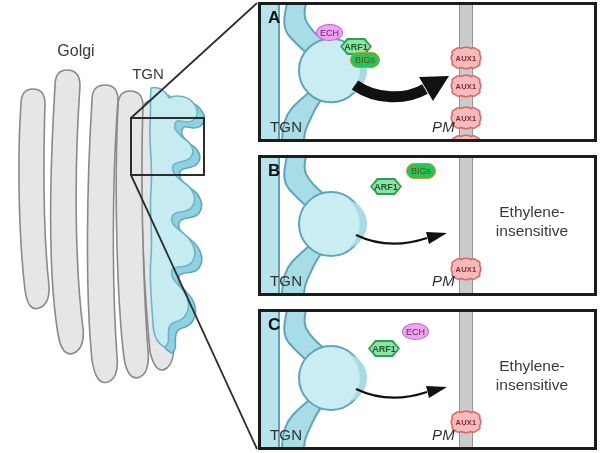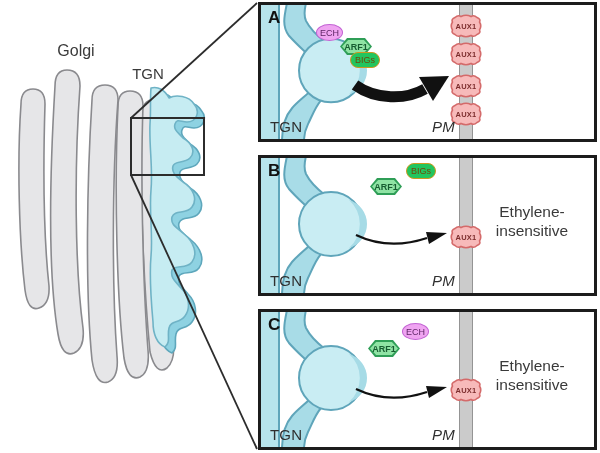--- a/index.html
+++ b/index.html
@@ -37,21 +37,21 @@
   .protein-bigs{width:30px;height:16px;border-radius:8px;background:#22c55e;border:1.5px solid #cd9820;
                 font-size:9px;color:#6d4a0a;}
   .protein-arf1{width:32px;height:17px;position:absolute;
                 clip-path:polygon(22% 0,78% 0,100% 50%,78% 100%,22% 100%,0 50%);
                 background:#2f9e57;display:flex;align-items:center;justify-content:center;}
   .protein-arf1 .hex-fill{position:absolute;inset:2px;
                 clip-path:polygon(22% 0,78% 0,100% 50%,78% 100%,22% 100%,0 50%);
                 background:#8fe3a4;}
   .protein-arf1 span{position:relative;z-index:1;font-size:9px;font-weight:bold;color:#175c31;}
 
-  .aux1{position:absolute;width:34px;height:24px;left:188px;}
+  .aux1{position:absolute;width:34px;height:24px;left:188px;margin-top:32px;}
   .aux1 svg{position:absolute;inset:0;}
   .aux1 .aux1-label{position:absolute;inset:0;display:flex;align-items:center;justify-content:center;
         font-size:7.5px;font-weight:bold;color:#7c2d2d;letter-spacing:0.2px;}
 </style>
 </head>
 <body>
 
 <div id="stage">
 
   <svg class="figure-svg" width="260" height="453" viewBox="0 0 260 453">

